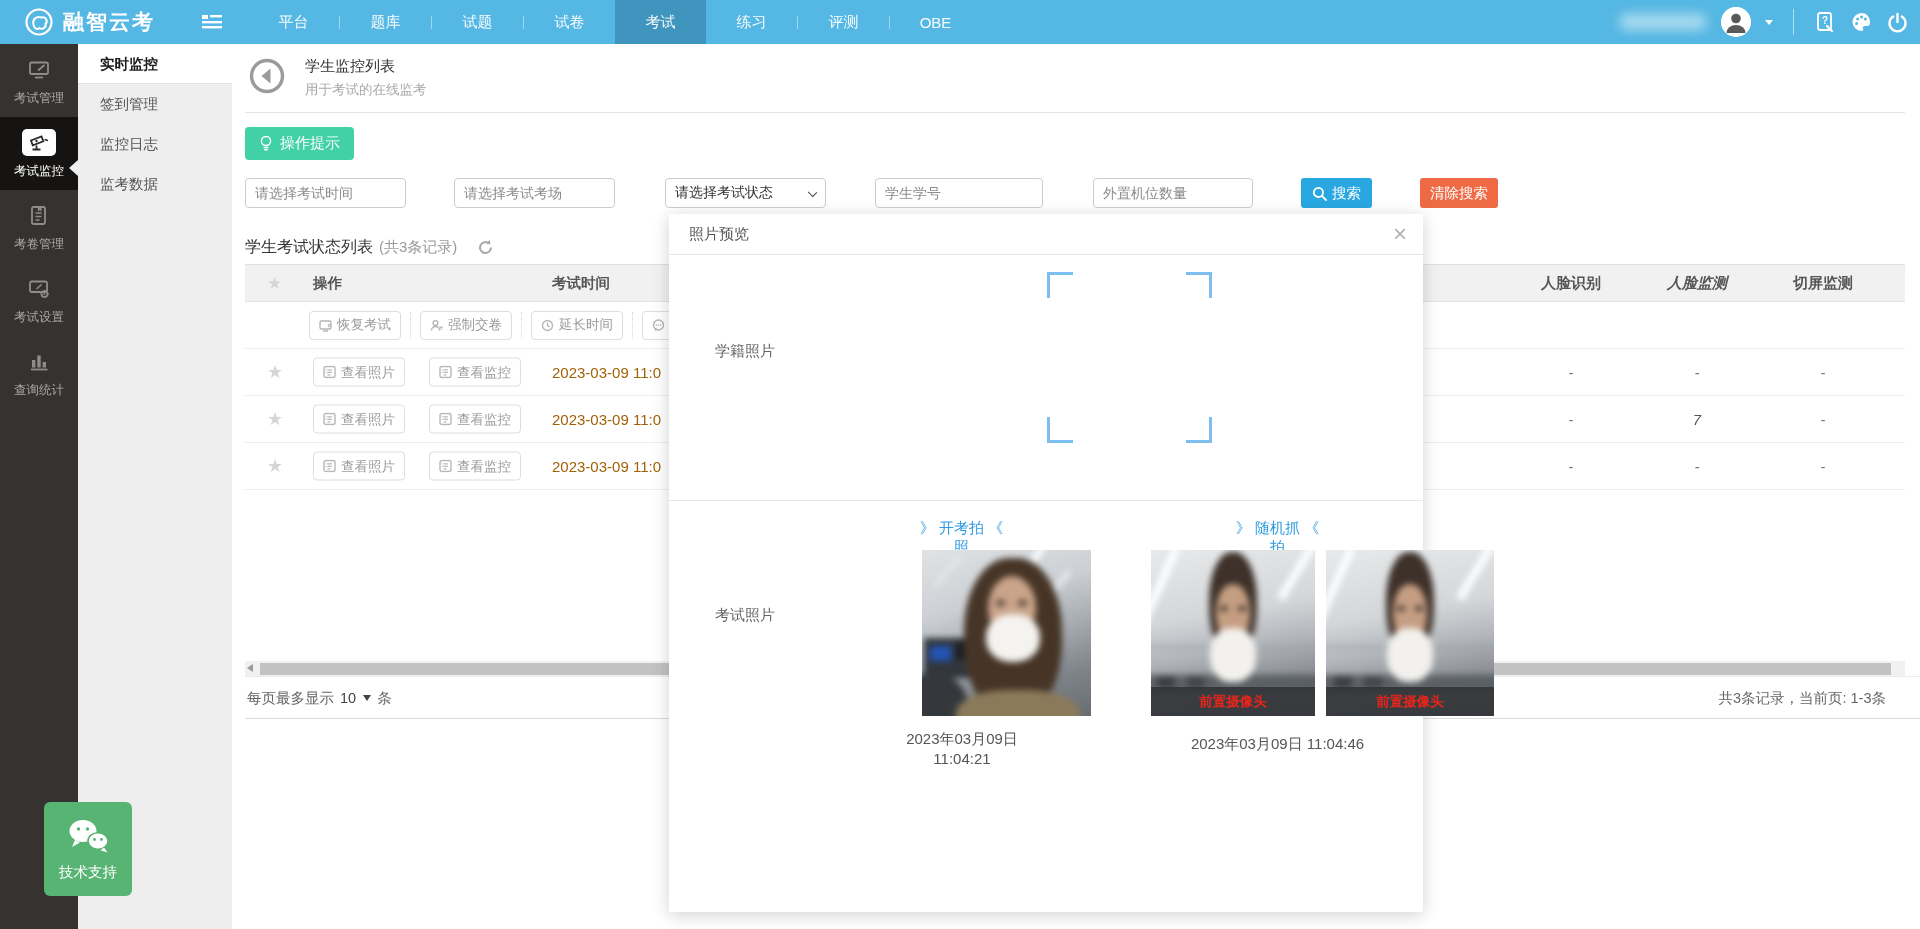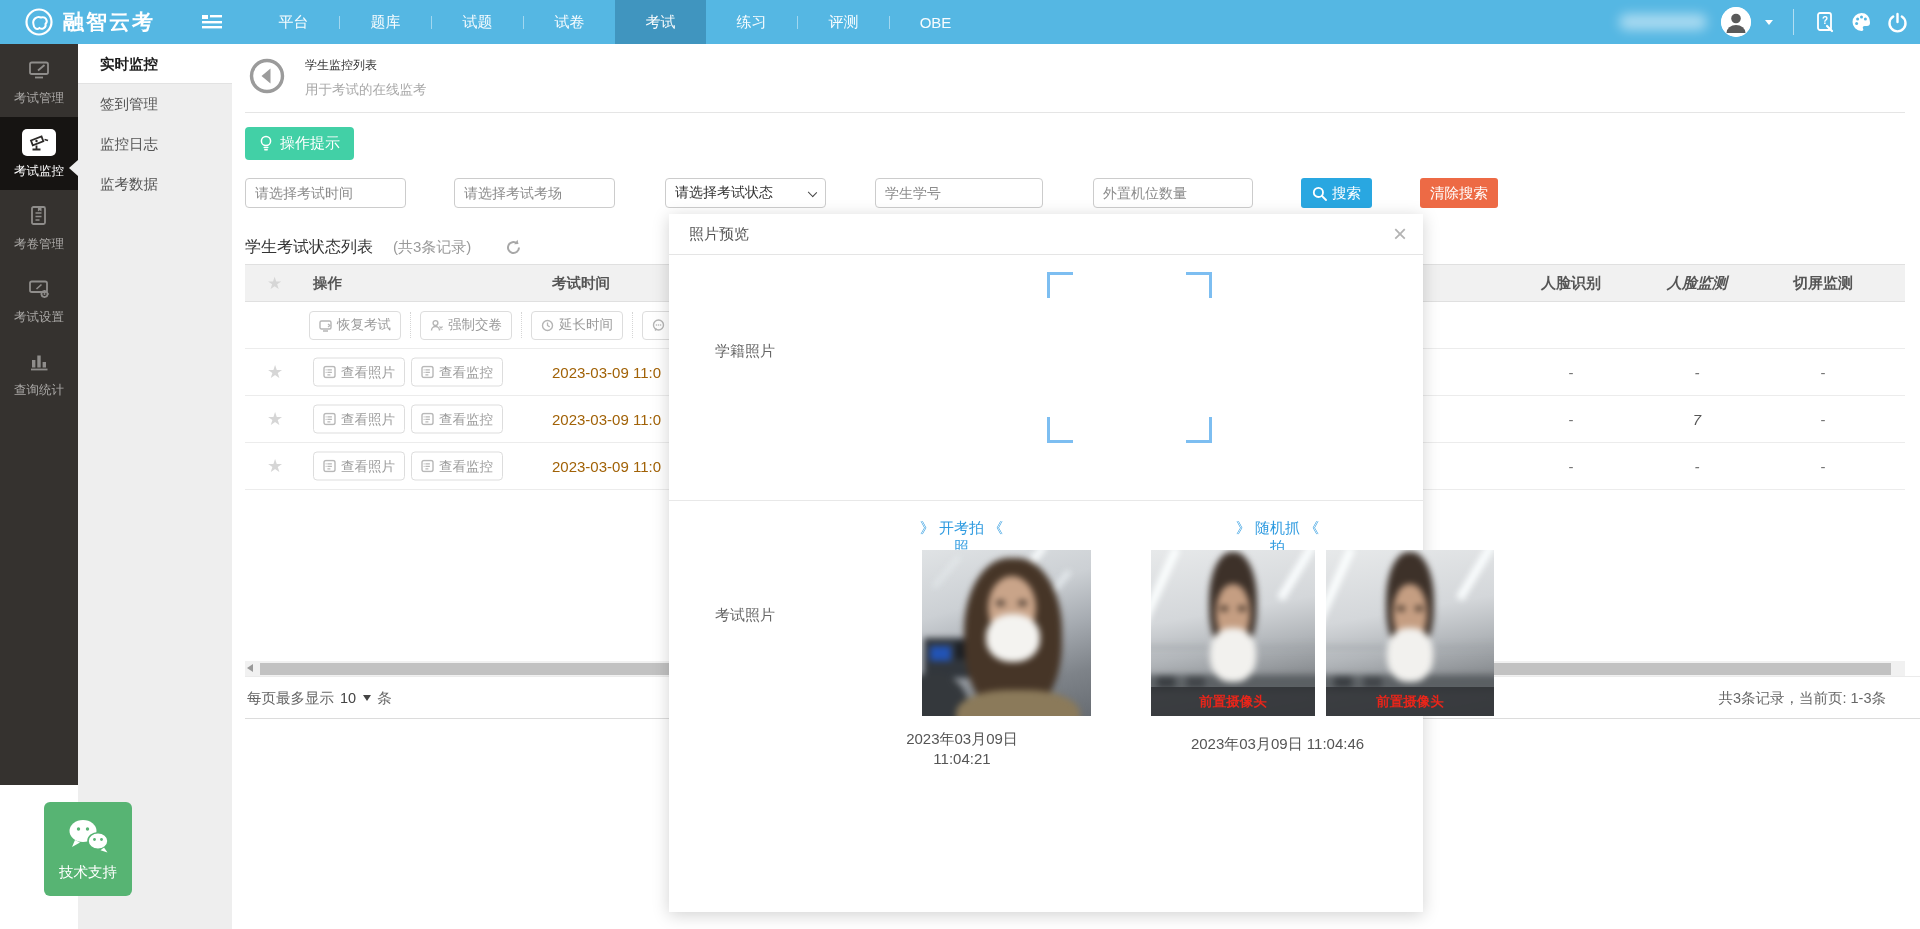--- a/index.html
+++ b/index.html
@@ -16,67 +16,67 @@
   .nav-item.active { background:#4095bf; }
   .nav-sep { width:1px; height:13px; background:rgba(255,255,255,.45); }
   .top-right { position:absolute; right:12px; top:0; height:44px; display:flex; align-items:center; gap:14px; }
   .redact { width:88px; height:16px; background:rgba(255,255,255,.5); border-radius:8px; filter:blur(6px); }
   .avatar { width:30px; height:30px; border-radius:50%; overflow:hidden; background:#fff; cursor:pointer; }
   .caret-down { width:0; height:0; border-left:4px solid transparent; border-right:4px solid transparent; border-top:5px solid #fff; cursor:pointer; }
   .tb-sep { width:1px; height:26px; background:rgba(255,255,255,.55); margin:0 6px; }
   .tb-icon { width:22px; height:22px; display:flex; align-items:center; justify-content:center; cursor:pointer; }
 
   
-  .sidebar { position:absolute; left:0; top:44px; width:78px; height:741px; background:#35322f; z-index:20; }
+  .sidebar { position:absolute; left:0; top:44px; width:78px; height:885px; background:#35322f; z-index:20; }
   .sb-item { width:78px; padding:12px 0 10px; display:flex; flex-direction:column; align-items:center; gap:7px; cursor:pointer; }
   .sb-item .sb-glyph { width:34px; height:27px; display:flex; align-items:center; justify-content:center; color:#8f8d8b; }
   .sb-item .sb-label { font-size:12.5px; color:#a9a7a5; }
   .sb-item.active { background:#161412; }
   .sb-item.active .sb-glyph { background:#fff; border-radius:5px; color:#2c2a28; }
   .sb-item.active .sb-label { color:#fff; }
   .sb-arrow { position:absolute; left:69px; top:160px; width:0; height:0; border-top:8px solid transparent; border-bottom:8px solid transparent; border-right:9px solid #eeeeee; z-index:21; }
 
   
   .submenu { position:absolute; left:78px; top:44px; width:154px; height:885px; background:#eeeeee; z-index:15; }
   .sm-item { height:40px; line-height:40px; padding-left:22px; font-size:14.5px; color:#555; cursor:pointer; }
   .sm-item.active { background:#fff; color:#1c1c1c; font-weight:bold; border-bottom:1px solid #e2e2e2; }
 
   
   .main { position:absolute; left:232px; top:44px; width:1688px; height:885px; background:#fff; }
   .back-btn { position:absolute; left:16px; top:13px; width:38px; height:38px; cursor:pointer; }
-  .page-title { position:absolute; left:73px; top:13px; font-size:12px; color:#333; }
+  .page-title { position:absolute; left:73px; top:13px; font-size:15px; color:#333; }
   .page-sub { position:absolute; left:73px; top:37px; font-size:13.5px; color:#a9a9a9; }
   .hdr-divider { position:absolute; left:13px; right:15px; top:68px; border-top:1px solid #e5e5e5; }
   .tips-btn { position:absolute; left:13px; top:83px; height:33px; padding:0 14px; background:#42d0a6; color:#fff; font-size:15px; border:none; border-radius:4px; display:flex; align-items:center; gap:7px; cursor:pointer; }
 
   .filters { position:absolute; left:13px; top:134px; display:flex; align-items:center;gap:20px; }
   .f-input { height:30px; border:1px solid #ccc; border-radius:4px; padding:0 9px; font-size:14px; color:#333; font-family:inherit; }
   .f-input::placeholder { color:#8c8c8c; }
   .f-select { height:30px; border:1px solid #ccc; border-radius:4px; padding:0 26px 0 9px; font-size:14px; color:#333; display:flex; align-items:center; position:relative; cursor:pointer; background:#fff; }
   .f-select .sel-caret { position:absolute; right:9px; top:12px; width:7px; height:7px; border-right:1.6px solid #444; border-bottom:1.6px solid #444; transform:rotate(45deg) scale(1,0.9); margin-top:-2px; }
   .btn-search { height:30px; padding:0 11px; background:#29a7e1; border:none; border-radius:3px; color:#fff; font-size:14.5px; display:flex; align-items:center; gap:5px; cursor:pointer; }
   .btn-clear { height:30px; padding:0 10px; background:#ed6a45; border:none; border-radius:3px; color:#fff; font-size:14.5px; cursor:pointer; }
 
   .table-wrap { position:absolute; left:13px; right:15px; top:186px; }
-  .tbl-title { height:34px; display:flex; align-items:center; gap:20px; }
+  .tbl-title { height:34px; display:flex; align-items:center; gap:6px; }
   .tbl-title .t1 { font-size:16px; color:#333; }
   .tbl-title .t2 { font-size:15px; color:#9a9a9a; }
   .refresh { margin-left:14px; cursor:pointer; display:flex; }
   .thead { position:relative; height:38px; background:#f1f1f1; border-top:1px solid #e0e0e0; border-bottom:1px solid #e0e0e0; font-weight:bold; color:#555; font-size:14.5px; }
   .trow { position:relative; height:47px; border-bottom:1px solid #ececec; background:#fff; }
   .c-star { position:absolute; left:22px; top:50%; transform:translateY(-50%); color:#d6d6d6; font-size:18px; cursor:pointer; line-height:1; }
   .c-ops { position:absolute; left:68px; top:50%; transform:translateY(-50%); }
   .c-time { position:absolute; left:307px; top:50%; transform:translateY(-50%); color:#a16207; font-size:15px; white-space:nowrap; }
   .c-r1 { position:absolute; left:1286px; width:80px; text-align:center; top:50%; transform:translateY(-50%); color:#777; font-size:15px; }
   .c-r2 { position:absolute; left:1412px; width:80px; text-align:center; top:50%; transform:translateY(-50%); color:#777; font-size:15px;font-style:italic; }
   .c-r3 { position:absolute; left:1538px; width:80px; text-align:center; top:50%; transform:translateY(-50%); color:#777; font-size:15px; }
   .toolbar-row { position:relative; height:47px; border-bottom:1px solid #ececec; display:flex; align-items:center; padding-left:64px; }
   .mini-btn { height:29px; padding:0 9px; background:#fff; border:1px solid #ddd; border-radius:4px; color:#9b9b9b; font-size:13.5px; display:inline-flex; align-items:center; gap:5px; cursor:pointer; white-space:nowrap; }
   .tsep { border-left:1px dotted #d5d5d5; height:26px; margin:0 9px; }
-  .row-btns { display:flex; gap:6px;align-items:flex-end; }
+  .row-btns { display:flex; gap:24px;align-items:flex-end; }
 
   .hscroll { position:absolute; left:13px; right:15px; top:617px; height:15px; background:#f1f1f1; }
   .hs-arrow { position:absolute; left:2px; top:3px; width:0; height:0; border-top:4.5px solid transparent; border-bottom:4.5px solid transparent; border-right:6px solid #9a9a9a; cursor:pointer; }
   .hs-thumb { position:absolute; left:15px; right:14px; top:1.5px; height:12px; background:#c2c2c2; cursor:pointer; }
 
   .pager { position:absolute; left:13px; right:0; top:632px; height:43px; border-top:1px solid #ebebeb; border-bottom:1px solid #dcdcdc; font-size:14.5px; color:#666; }
   .pp { position:absolute; left:2px; top:0; height:42px; display:flex; align-items:center; gap:6px; }
   .pp-select { display:flex; align-items:center; gap:7px; cursor:pointer; color:#444; }
   .pp-caret { width:0; height:0; border-left:4.5px solid transparent; border-right:4.5px solid transparent; border-top:6px solid #444; }
   .pg-summary { position:absolute; right:34px; top:0; height:42px; display:flex; align-items:center; color:#666; }

